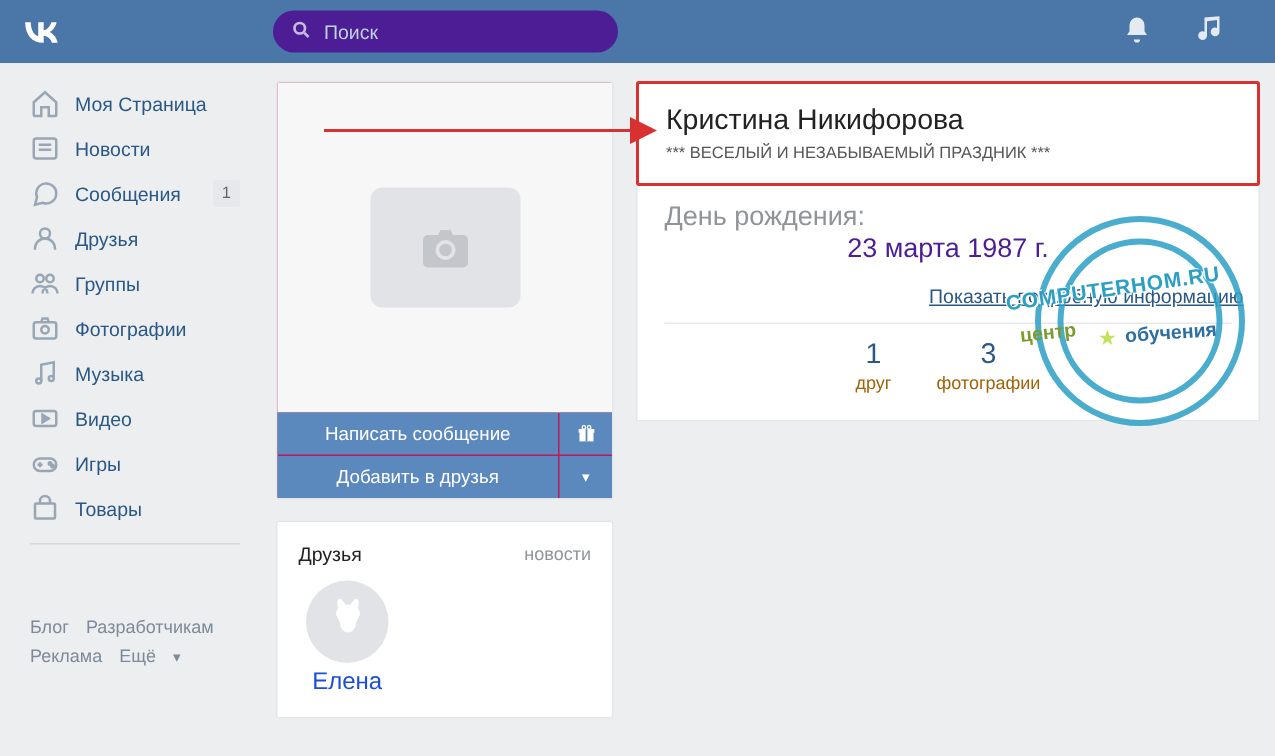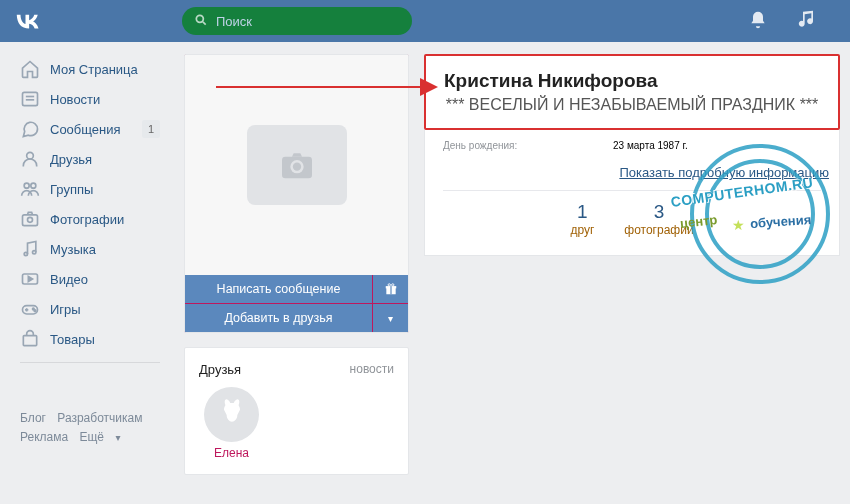--- a/index.html
+++ b/index.html
@@ -1,20 +1,20 @@
 <!DOCTYPE html>
 <html><head>
   <meta charset="utf-8">
   <style>
     * { margin: 0; padding: 0; box-sizing: border-box; font-family: -apple-system, BlinkMacSystemFont, 'Helvetica Neue', Arial, sans-serif; }
     body { background: #edeef0; font-size: 13px; color: #656565; width: 850px; height: 504px; overflow: hidden; }
     
     .header { background: #4a76a8; height: 42px; display: flex; align-items: center; padding: 0 12px; }
     .logo { width: 30px; height: 30px; margin-right: 140px; }
-    .search-box { background: #15803d; border-radius: 14px; height: 28px; width: 230px; display: flex; align-items: center; padding: 0 12px; }
+    .search-box { background: #4c1d95; border-radius: 14px; height: 28px; width: 230px; display: flex; align-items: center; padding: 0 12px; }
     .search-box svg { width: 14px; height: 14px; opacity: 0.7; }
     .search-input { background: transparent; border: none; color: #bfd2e7; margin-left: 8px; font-size: 13px; flex: 1; }
     .search-input::placeholder { color: #bfd2e7; }
     .header-icons { margin-left: auto; display: flex; gap: 30px; margin-right: 20px; }
     .header-icons svg { width: 20px; height: 20px; opacity: 0.85; }
     
     .content { display: flex; padding: 12px 10px; gap: 14px; }
     
     .sidebar { width: 160px; }
     .nav-item { display: flex; align-items: center; padding: 5px 10px; cursor: pointer; color: #2a5885; font-size: 13px; position: relative; }
@@ -36,33 +36,33 @@
     .btn-icon { width: 35px; display: flex; align-items: center; justify-content: center; }
     .btn-icon svg { width: 14px; height: 14px; }
     .btn-add { margin-top: 1px; }
     
     .friends-box { background: #fff; border: 1px solid #e4e6e9; border-radius: 2px; margin-top: 14px; padding: 14px; }
     .friends-header { display: flex; justify-content: space-between; font-size: 13px; margin-bottom: 10px; }
     .friends-header .title { color: #222; }
     .friends-header .subtitle { color: #909499; font-size: 12px; }
     .friend-item { text-align: center; width: 65px; }
     .friend-avatar { width: 55px; height: 55px; border-radius: 50%; background: #e1e3e6; display: flex; align-items: center; justify-content: center; margin: 0 auto; }
-    .friend-name { font-size: 12px; color: #be185d; margin-top: 4px; }
+    .friend-name { font-size: 16px; color: #1d4ed8; margin-top: 4px; }
     
     .right-col { flex: 1; position: relative; }
     .profile-box { background: #fff; border: 2px solid #d93030; border-radius: 2px; padding: 14px 18px; position: relative; }
-    .profile-name { font-size: 19px; color: #222; font-weight: 700; }
-    .profile-status { font-size: 16px; color: #555; margin-top: 4px; text-align: center; }
+    .profile-name { font-size: 19px; color: #222; font-weight: 400; }
+    .profile-status { font-size: 11px; color: #555; margin-top: 4px; }
     
     .arrow-annotation { position: absolute; top: 30px; left: -210px; width: 220px; height: 2px; background: #d93030; z-index: 10; }
     .arrow-head { position: absolute; right: -2px; top: -8px; width: 0; height: 0; border-left: 18px solid #d93030; border-top: 9px solid transparent; border-bottom: 9px solid transparent; }
     
-    .info-row { display: flex; padding: 10px 18px 4px; font-size: 10px; }
+    .info-row { display: flex; padding: 10px 18px 4px; font-size: 18px; flex-direction: column; }
     .info-label { width: 170px; color: #909499; }
-    .info-value { color: #000000; }
+    .info-value { color: #4c1d95; text-align: center; }
     .info-link { text-align: right; padding: 10px; color: #2a5885; font-size: 13px; cursor: pointer; text-decoration: underline; }
     
     .stats { display: flex; justify-content: center; gap: 30px; border-top: 1px solid #e7e8ec; padding: 10px 0; margin: 0 18px; }
     .stat { text-align: center; }
     .stat-num { font-size: 19px; color: #2a5885; }
     .stat-label { font-size: 12px; color: #a16207; }
     
     .photos-box { background: #fff; border: 1px solid #e4e6e9; border-radius: 2px; margin-top: 14px; padding: 14px; }
     .photos-title { font-size: 13px; margin-bottom: 10px; }
     .photos-title .count { color: #909499; margin-left: 3px; }

